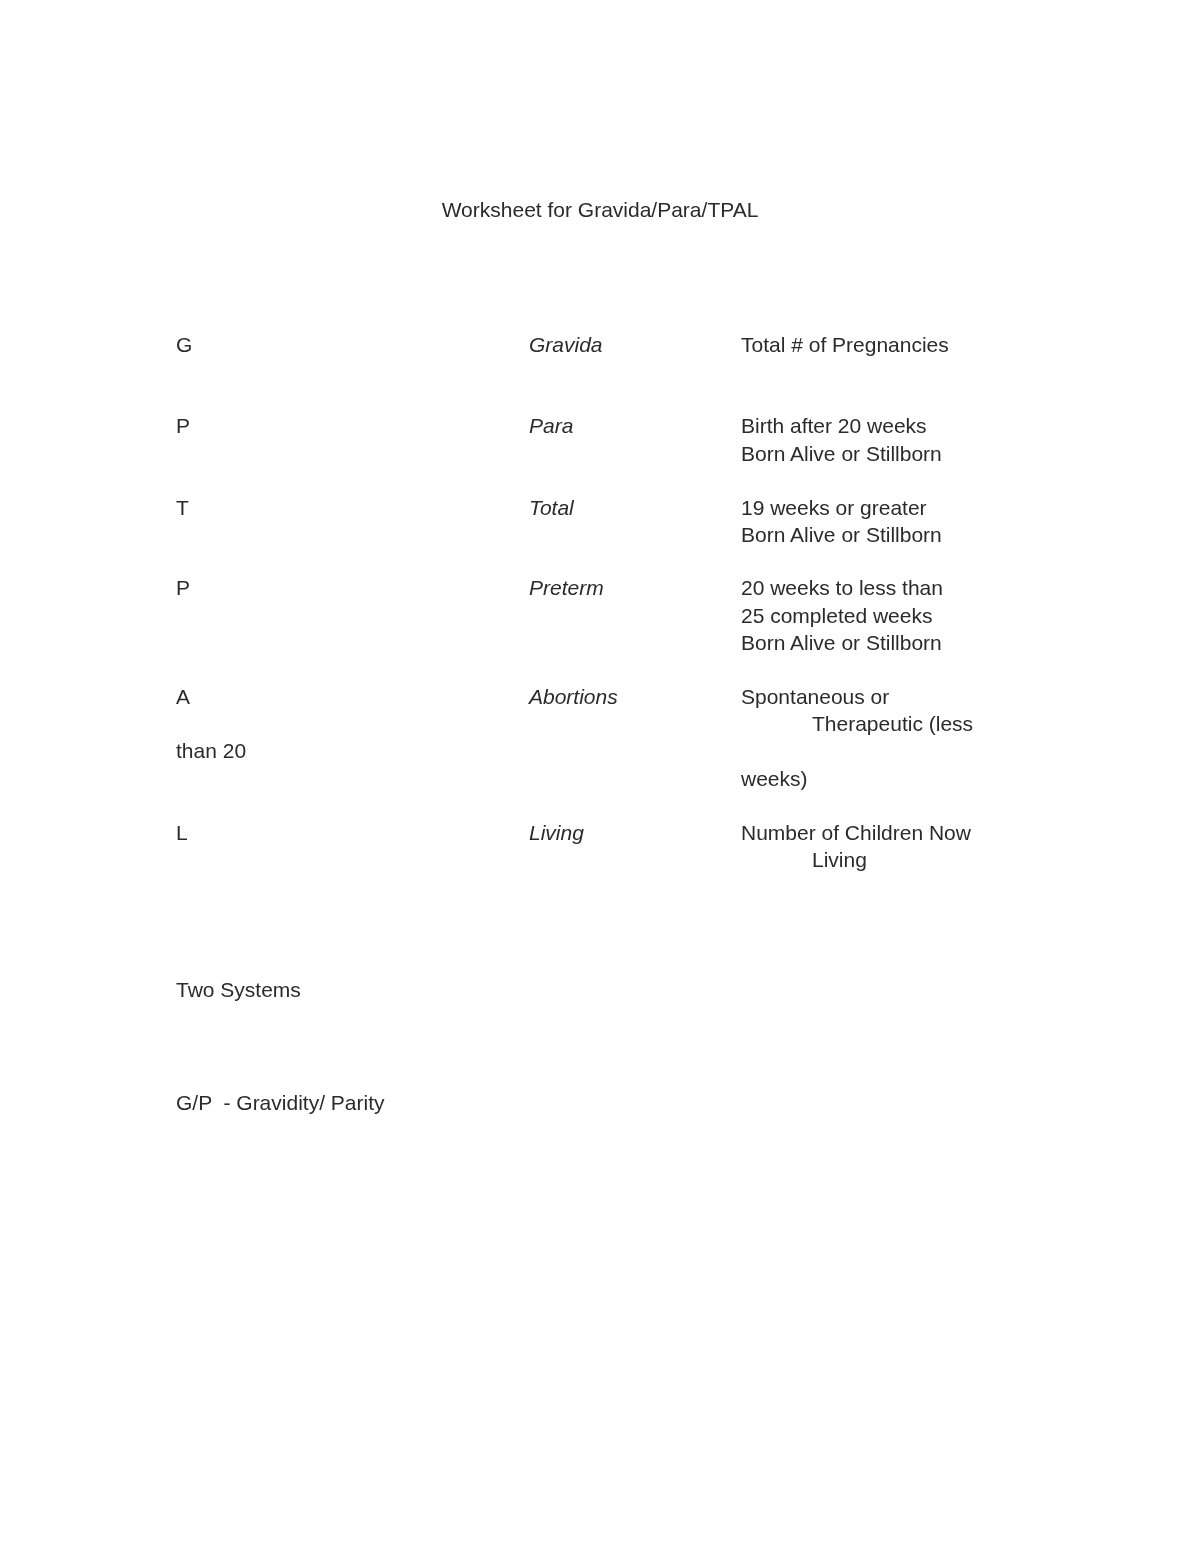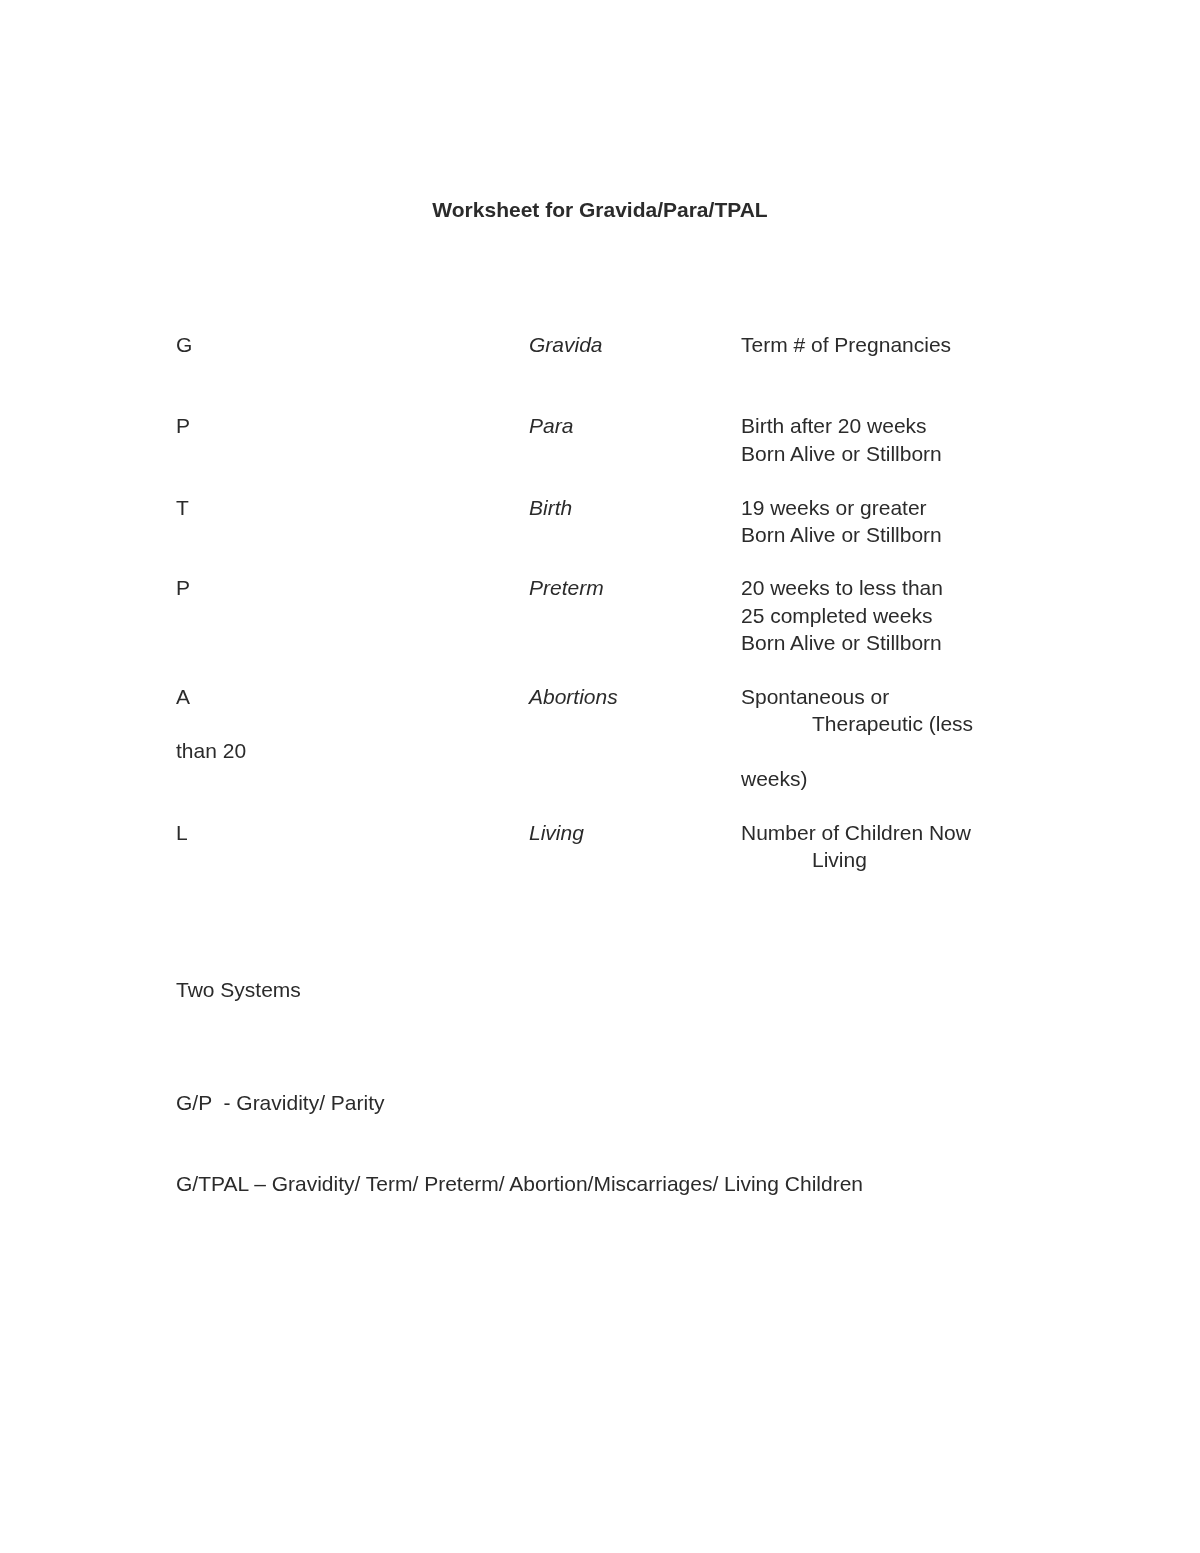--- a/index.html
+++ b/index.html
@@ -20,45 +20,44 @@
     .page {
       position: absolute;
       left: 0; top: 0;
       width: 1200px;
       height: 1553px;
     }
     .abs { position: absolute; white-space: nowrap; }
     .title {
       left: 0; width: 1200px; top: 196px;
       text-align: center;
-      font-weight: bold;
     }
     .col1 { left: 176px; }
     .col2 { left: 529px; font-style: italic; }
     .col3 { left: 741px; }
     .indent { left: 812px; }
   </style>
 </head>
 <body>
 
 <div class="page">
 
   <div class="abs title">Worksheet for Gravida/Para/TPAL</div>
 
   <div class="abs col1" style="top:331px">G</div>
   <div class="abs col2" style="top:331px">Gravida</div>
-  <div class="abs col3" style="top:331px">Term # of Pregnancies</div>
+  <div class="abs col3" style="top:331px">Total # of Pregnancies</div>
 
   <div class="abs col1" style="top:412px">P</div>
   <div class="abs col2" style="top:412px">Para</div>
   <div class="abs col3" style="top:412px">Birth after 20 weeks</div>
   <div class="abs col3" style="top:440px">Born Alive or Stillborn</div>
 
   <div class="abs col1" style="top:494px">T</div>
-  <div class="abs col2" style="top:494px">Birth</div>
+  <div class="abs col2" style="top:494px">Total</div>
   <div class="abs col3" style="top:494px">19 weeks or greater</div>
   <div class="abs col3" style="top:521px">Born Alive or Stillborn</div>
 
   <div class="abs col1" style="top:574px">P</div>
   <div class="abs col2" style="top:574px">Preterm</div>
   <div class="abs col3" style="top:574px">20 weeks to less than</div>
   <div class="abs col3" style="top:602px">25 completed weeks</div>
   <div class="abs col3" style="top:629px">Born Alive or Stillborn</div>
 
   <div class="abs col1" style="top:683px">A</div>
@@ -68,15 +67,14 @@
   <div class="abs col1" style="top:737px">than 20</div>
   <div class="abs col3" style="top:765px">weeks)</div>
 
   <div class="abs col1" style="top:819px">L</div>
   <div class="abs col2" style="top:819px">Living</div>
   <div class="abs col3" style="top:819px">Number of Children Now</div>
   <div class="abs indent" style="top:846px">Living</div>
 
   <div class="abs col1" style="top:976px">Two Systems</div>
   <div class="abs col1" style="top:1089px; white-space:pre">G/P  - Gravidity/ Parity</div>
-  <div class="abs col1" style="top:1170px">G/TPAL – Gravidity/ Term/ Preterm/ Abortion/Miscarriages/ Living Children</div>
 
 </div>
 
 </body></html>

